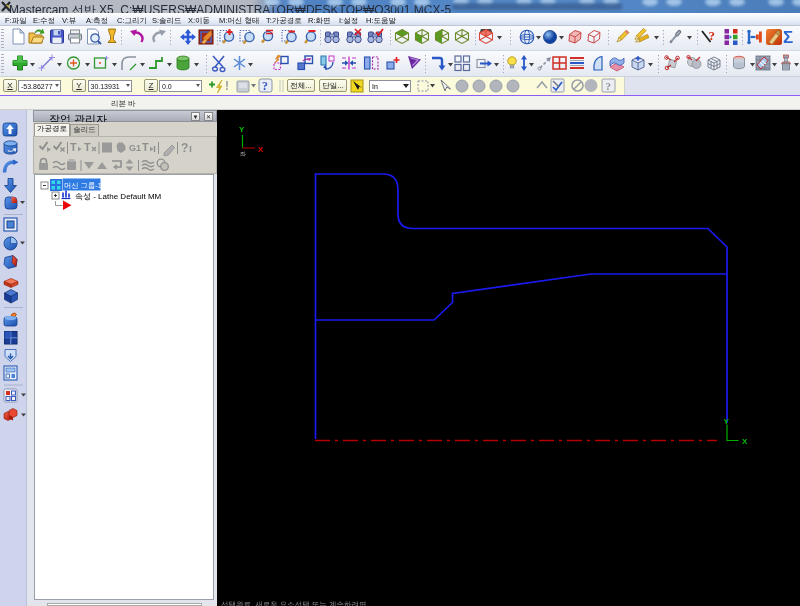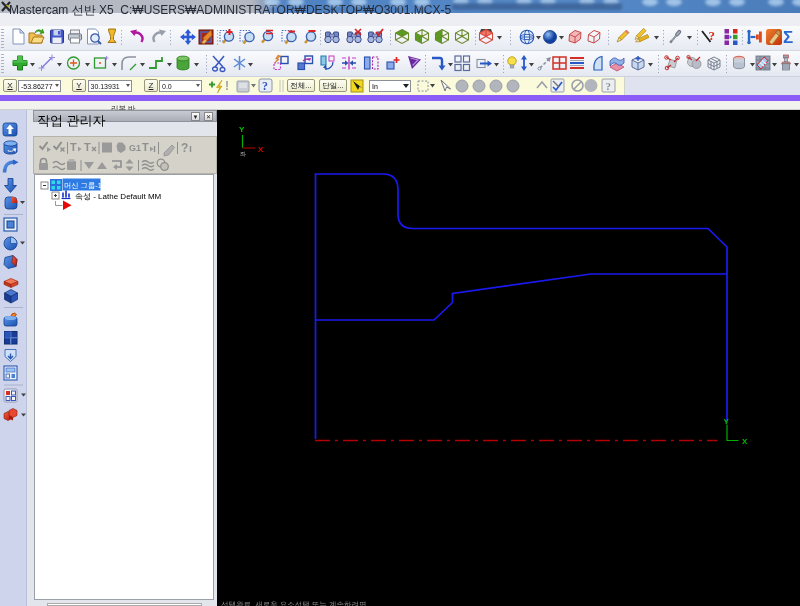--- a/index.html
+++ b/index.html
@@ -10,28 +10,28 @@
 #tblur{position:absolute;left:452px;top:3px;width:170px;height:7px;background:rgba(58,95,148,.8);border-radius:3px;filter:blur(1.5px);z-index:3}
 .blob{position:absolute;top:-2px;width:16px;height:8px;border-radius:50%;background:rgba(205,230,252,.65);filter:blur(1.5px)}
 
 #menu{left:0;top:13px;width:800px;height:13px;background:linear-gradient(#ffffff,#e9eef8 60%,#d7dff0);border-bottom:1px solid #c0c6d4;color:#111}
 #menu span{position:absolute;top:3px;font-size:7.5px;white-space:nowrap}
 
 #tb1{left:0;top:26px;width:800px;height:25px;background:linear-gradient(#fafbfd,#e6eaf2);border-bottom:1px solid #d4d8e2}
 #tb2{left:0;top:51px;width:800px;height:26px;background:linear-gradient(#fafbfd,#e4e8f1);border-bottom:1px solid #cdd2de}
 #tb3{left:0;top:77px;width:800px;height:18px;background:#dfe3ef}
 #tb3y{position:absolute;left:0;top:0;width:625px;height:18px;background:#fbfbdc;border-right:1px solid #cfd3c9}
-#ribbon{left:0;top:95px;width:800px;height:15px;background:#f2f2ef;border-top:6px solid #8b5cf6;border-bottom:1px solid #d0d0cc}
+#ribbon{left:0;top:95px;width:800px;height:15px;background:#f2f2ef;border-top:1px solid #8b5cf6;border-bottom:1px solid #d0d0cc}
 #ribbon span{position:absolute;left:111px;top:3px;font-size:7.5px;color:#222}
 
 #lstrip{left:0;top:110px;width:27px;height:496px;background:#cdd4ec;border-right:1px solid #b9c0da}
 
 #panelbg{left:27px;top:110px;width:190px;height:496px;background:#e2e5ec}
 #ptitle{left:33px;top:110px;width:184px;height:12px;background:linear-gradient(#c8cbd2,#a9adb8);border:1px solid #8f939e}
-#ptitle span{position:absolute;left:3px;top:1px;font-size:13px;color:#000}
+#ptitle span{position:absolute;left:15px;top:1px;font-size:11px;color:#000}
 .pbtn{position:absolute;top:1px;width:9px;height:9px;background:linear-gradient(#fdfdfd,#d8d8dc);border:1px solid #888;font-size:6px;text-align:center;line-height:8px;color:#222}
 #ptabs{left:33px;top:122px;width:184px;height:14px;background:#d6d3ca}
 .tab{position:absolute;top:2px;height:12px;font-size:7.5px;text-align:center;border:1px solid #9a9a92;border-bottom:none}
 #tabA{left:1px;width:36px;background:#f4f3ee;z-index:2;top:1px;height:13px}
 #tabB{left:37px;width:29px;background:#ccc9c0;color:#333}
 #ptools{left:33px;top:136px;width:184px;height:38px;background:#d5d2c9;border:1px solid #b6b3aa}
 #ptree{left:34px;top:174px;width:180px;height:426px;background:#fff;border:1px solid #9aa0aa}
 #pbottom{left:47px;top:603px;width:155px;height:3px;background:#fff;border:1px solid #aaa}
 
 #gfx{left:217px;top:110px;width:583px;height:496px;background:#000;overflow:hidden}
@@ -61,20 +61,34 @@
       <div class="blob" style="left:540px"></div>
       <div class="blob" style="left:579px"></div>
       <div class="blob" style="left:603px"></div>
       <div class="blob" style="left:642px"></div>
       <div class="blob" style="left:666px"></div>
       <div class="blob" style="left:705px"></div>
       <div class="blob" style="left:729px"></div>
       <div class="blob" style="left:768px"></div>
       <div class="blob" style="left:792px"></div>
   </div>
+  <div class="abs" id="menu">
+    <span style="left:5px">F:파일</span>
+      <span style="left:33px">E:수정</span>
+      <span style="left:62px">V:뷰</span>
+      <span style="left:86px">A:측정</span>
+      <span style="left:117px">C:그리기</span>
+      <span style="left:152px">S:솔리드</span>
+      <span style="left:188px">X:이동</span>
+      <span style="left:219px">M:머신 형태</span>
+      <span style="left:266px">T:가공경로</span>
+      <span style="left:308px">R:화면</span>
+      <span style="left:339px">I:설정</span>
+      <span style="left:366px">H:도움말</span>
+  </div>
   <div class="abs" id="tb1">
       <div class="grip" style="left:1px"></div>
       <svg class="abs" style="left:0;top:0" width="800" height="25" id="svgtb1">
     <defs>
       <radialGradient id="sph" cx="35%" cy="30%">
             <stop offset="0%" stop-color="#90c0f0"></stop>
             <stop offset="100%" stop-color="#1040a0"></stop>
           </radialGradient>
       <linearGradient id="og" x1="0" y1="0" x2="1" y2="1">
             <stop offset="0%" stop-color="#f08030"></stop>
@@ -637,20 +651,24 @@
         </g>
     <path d="M21 303.5 h5 l-2.5 3 z" fill="#404040"></path>
   </svg>
     </div>
   <div class="abs" id="panelbg"></div>
   <div class="abs" id="ptitle">
       <span>작업 관리자</span>
     <div class="pbtn" style="left:157px">▼</div>
       <div class="pbtn" style="left:170px">✕</div>
   </div>
+  <div class="abs" id="ptabs">
+      <div class="tab" id="tabA">가공경로</div>
+      <div class="tab" id="tabB">솔리드</div>
+    </div>
   <div class="abs" id="ptools">
       <svg class="abs" style="left:0;top:0" width="182" height="36" id="svgpt">
     <g stroke="#8f8f8f" fill="#9a9a9a" font-family="Liberation Sans">
       <path d="M5.5 9 l3 3 5 -7" fill="none" stroke-width="2"></path>
           <path d="M13 10 l4 2.5 -4 2.5 z" stroke="none"></path>
       <path d="M19.5 9 l3 3 5 -7" fill="none" stroke-width="2"></path>
           <path d="M26.5 10.5 l4 4 m0 -4 l-4 4" stroke-width="1.4" fill="none"></path>
       <line x1="33.5" y1="5" x2="33.5" y2="17"></line>
       <text x="36" y="14" font-size="11" font-weight="bold" fill="#8f8f8f" stroke="none">T</text>
           <path d="M44 9.5 l3.5 2.5 -3.5 2.5 z" stroke="none"></path>

